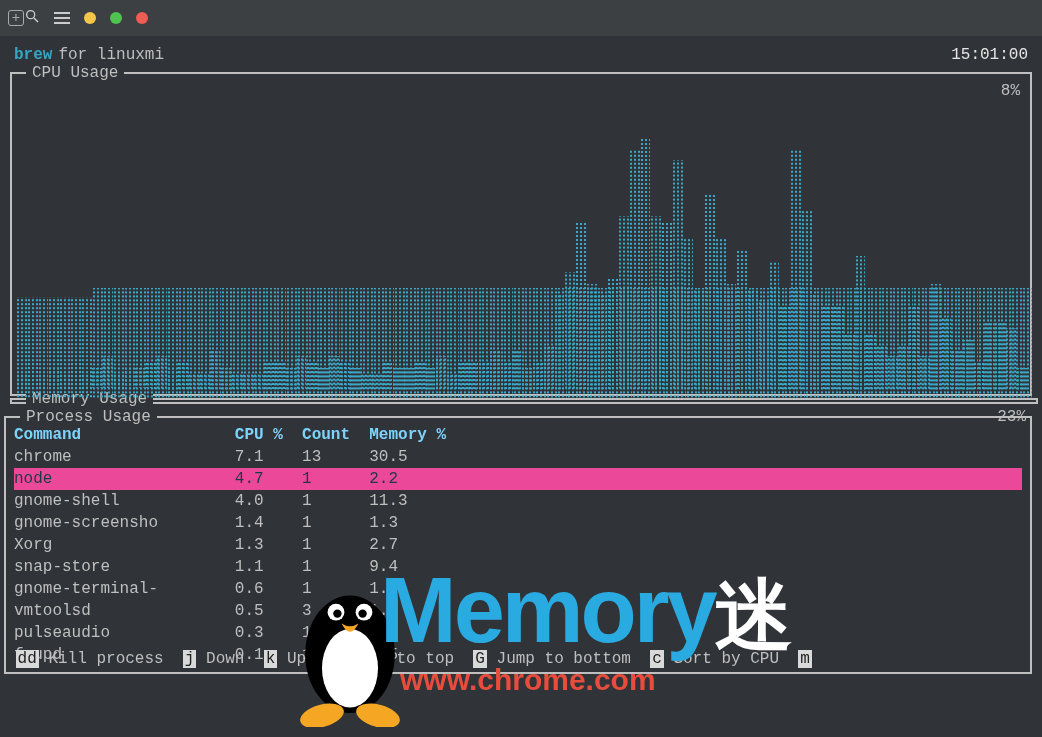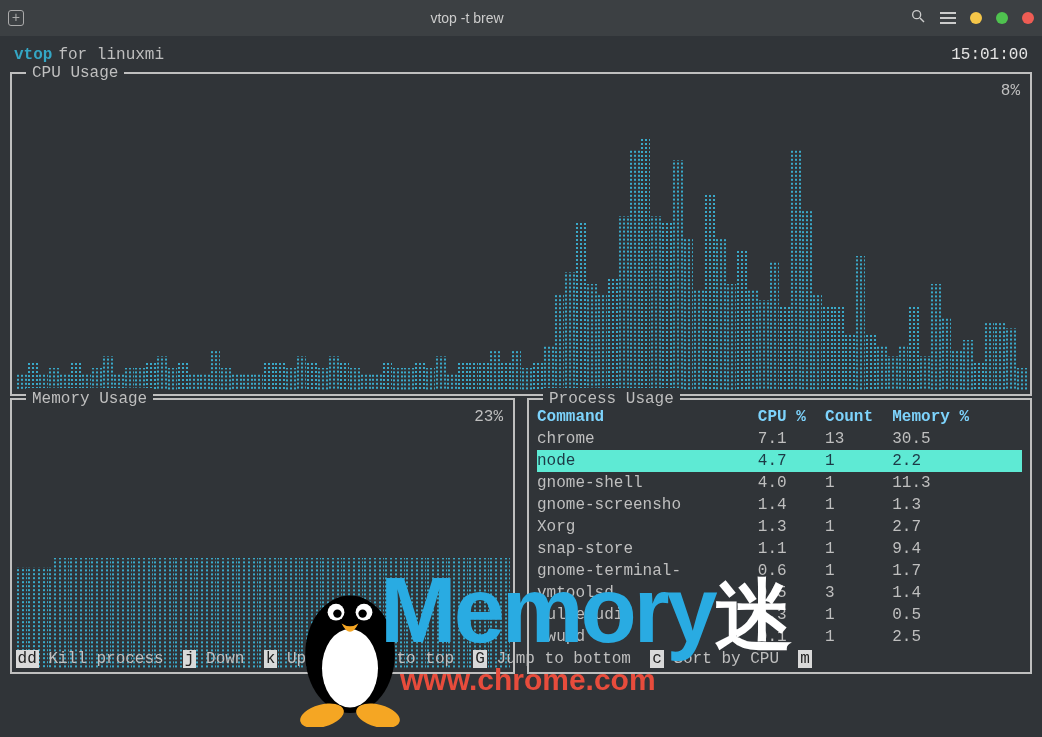--- a/index.html
+++ b/index.html
@@ -76,38 +76,39 @@
     flex:1 1 0;
     background-image: radial-gradient(circle, #3aa9c9 1.2px, transparent 1.2px);
     background-size: 4px 4px;
     background-position: 0 100%;
   }
   .lower {
     display:flex;
     margin-top:0;
     gap:12px;
     height: 276px;
+    flex-direction: column;
   }
   .mem-panel { flex:1 1 50%; position:relative; border:2px solid #bfbfbf; margin-left:6px;}
   .proc-panel { flex:1 1 50%; position:relative; border:2px solid #bfbfbf; margin-right:6px;}
   .mem-chart {
     position:absolute;
     left:4px; right:4px; bottom:4px;
     height:230px;
     display:flex;
     align-items:flex-end;
   }
   .proc-content {
     padding: 6px 8px;
     font-family: "Courier New", monospace;
     white-space: pre;
   }
   .proc-header { font-weight:bold; color:#7dd3fc;}
   .proc-row { color:#bfbfbf;}
-  .proc-row.selected { background:#5eead4; color:#1c3a46;}
+  .proc-row.selected { background:#ec4899; color:#1c3a46;}
   
   .footer {
     position:absolute;
     left:6px; right:6px; bottom:4px;
     white-space: pre;
     color:#bfbfbf;
   }
   .footer .k { background:#d9d9d9; color:#222; padding:0 2px;}
   
   .watermark-logo {
@@ -140,42 +141,41 @@
     z-index:50;
   }
 </style>
 </head>
 <body>
 
 <div class="titlebar">
   <div class="tb-left">
     <span class="plus-box">+</span>
   </div>
-  <div class="tb-center">vtop -t brew</div>
   <div class="tb-right">
     <span class="magnifier">
       <svg viewBox="0 0 24 24">
           <circle cx="10" cy="10" r="6"></circle>
           <line x1="15" y1="15" x2="21" y2="21"></line>
         </svg>
     </span>
     <span class="hamburger">
         <span></span>
         <span></span>
         <span></span>
       </span>
     <span class="dot y"></span>
     <span class="dot g"></span>
     <span class="dot r"></span>
   </div>
 </div>
 
 <div class="term">
   <div class="headerline">
-    <span class="appname">vtop</span>
+    <span class="appname">brew</span>
     <span class="forhost">
       <span>for</span> <span>linuxmi</span>
     </span>
     <span class="clock">15:01:00</span>
   </div>
 
   <div class="panel cpu-panel">
     <div class="panel-title">CPU Usage</div>
     <div class="percent-label">8%</div>
     <div class="chart" id="cpu-chart">

